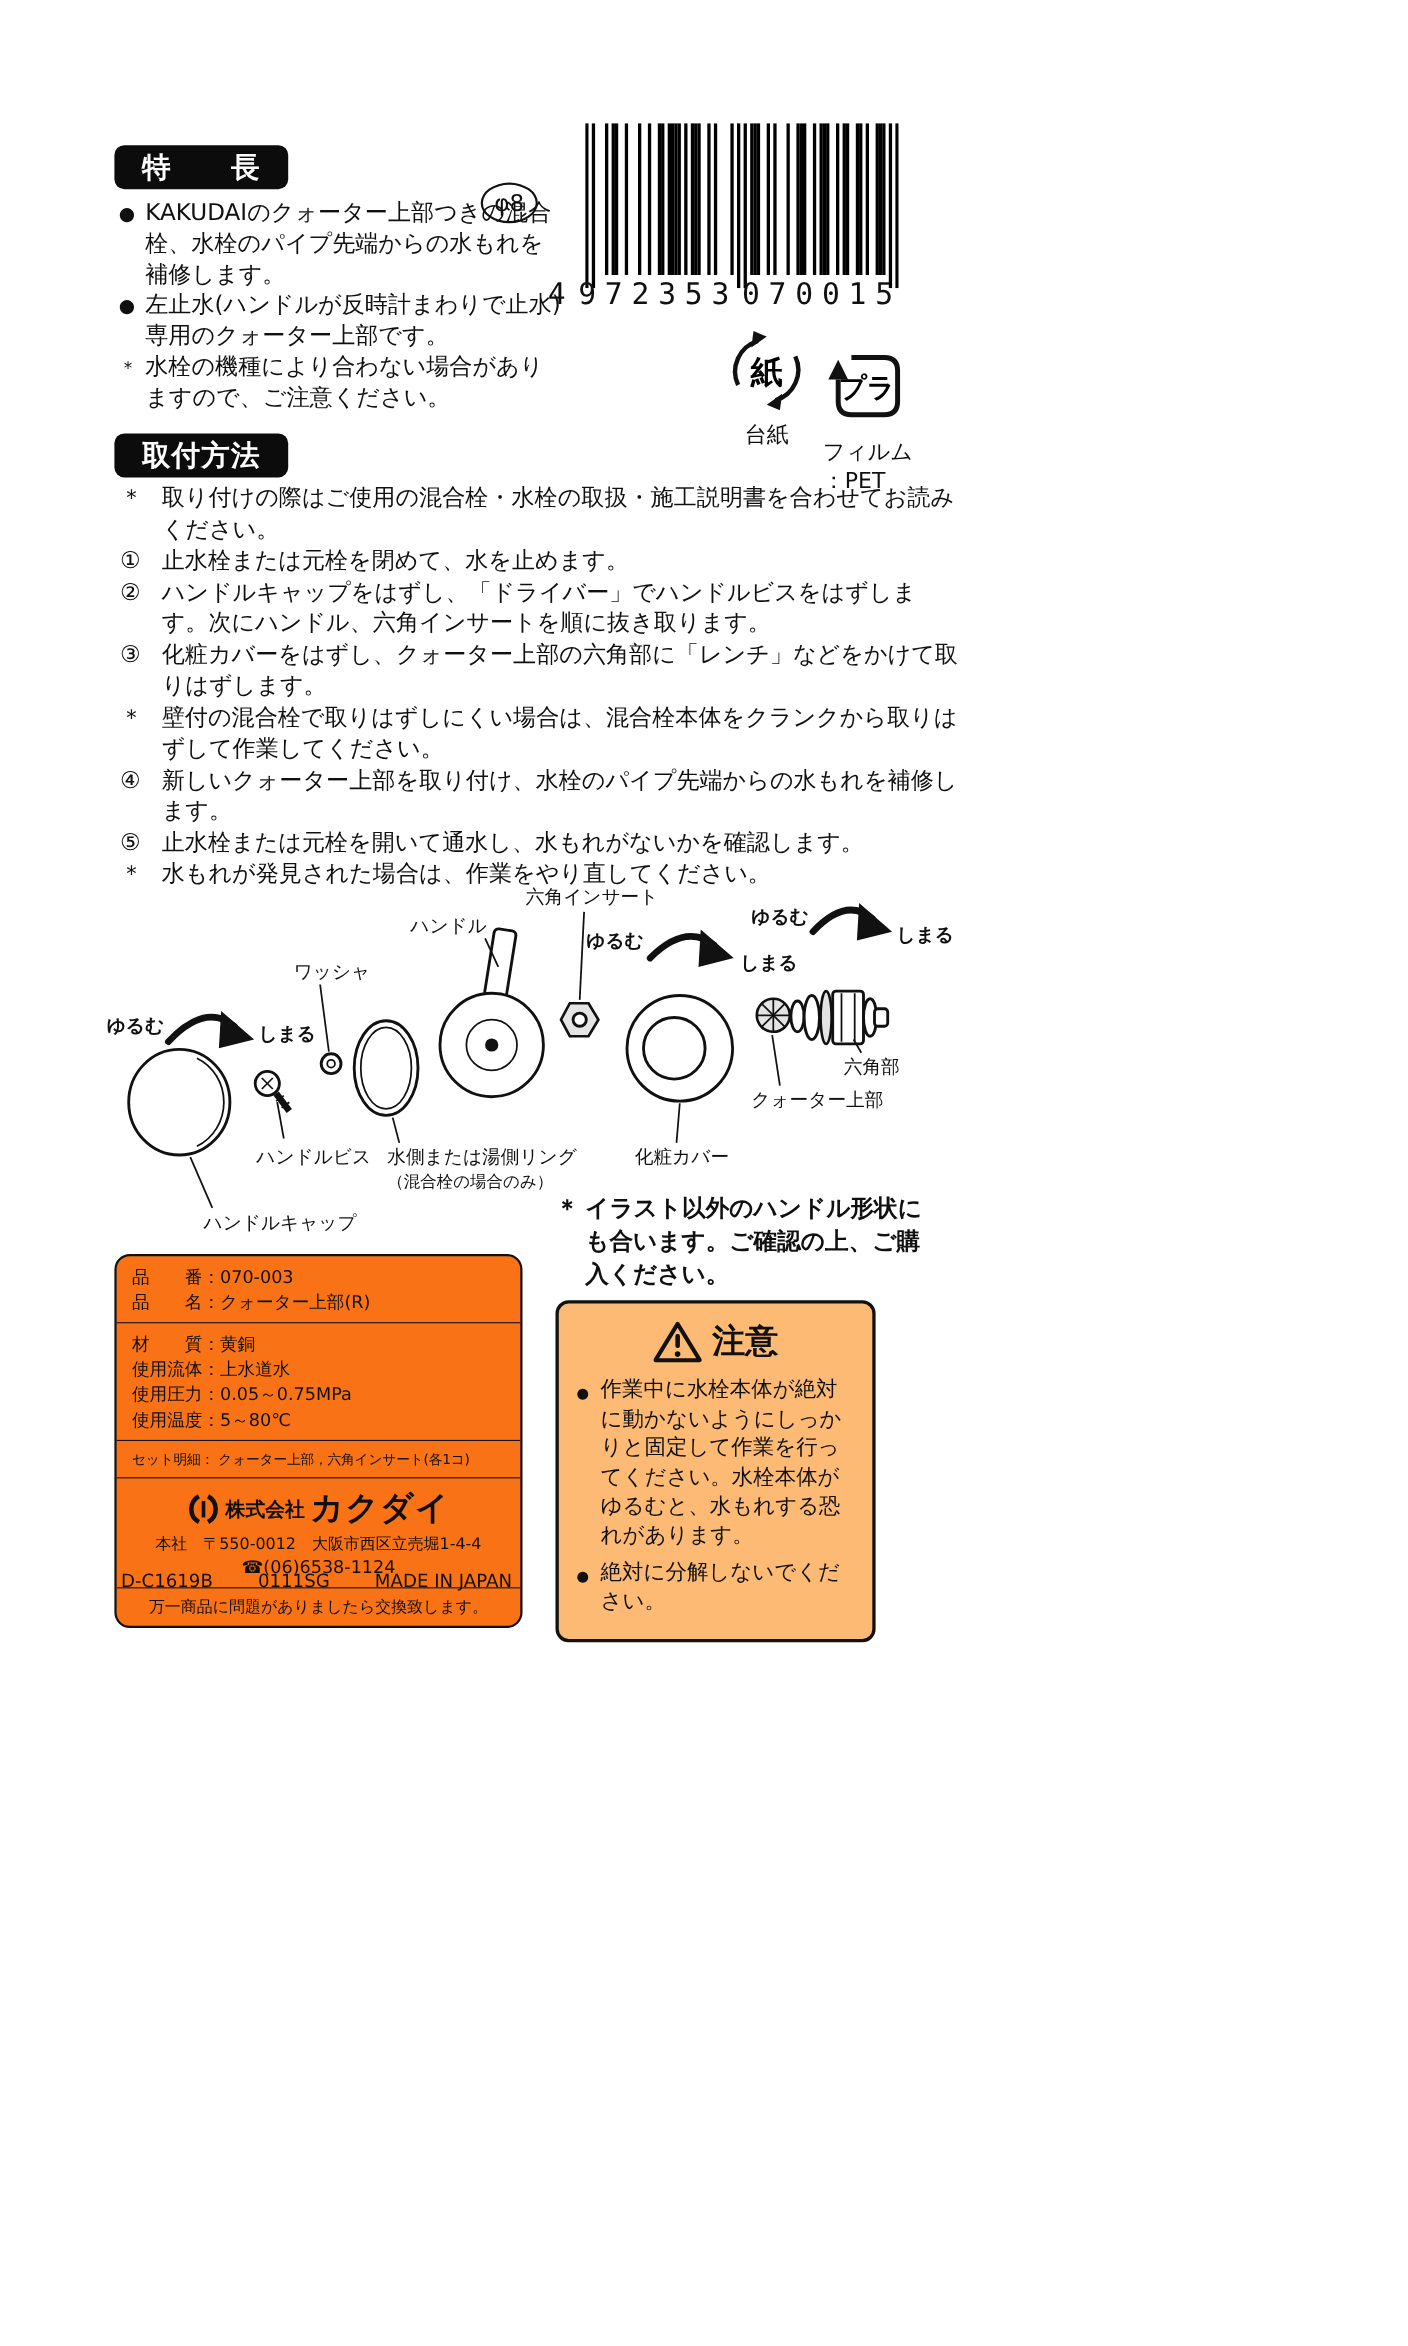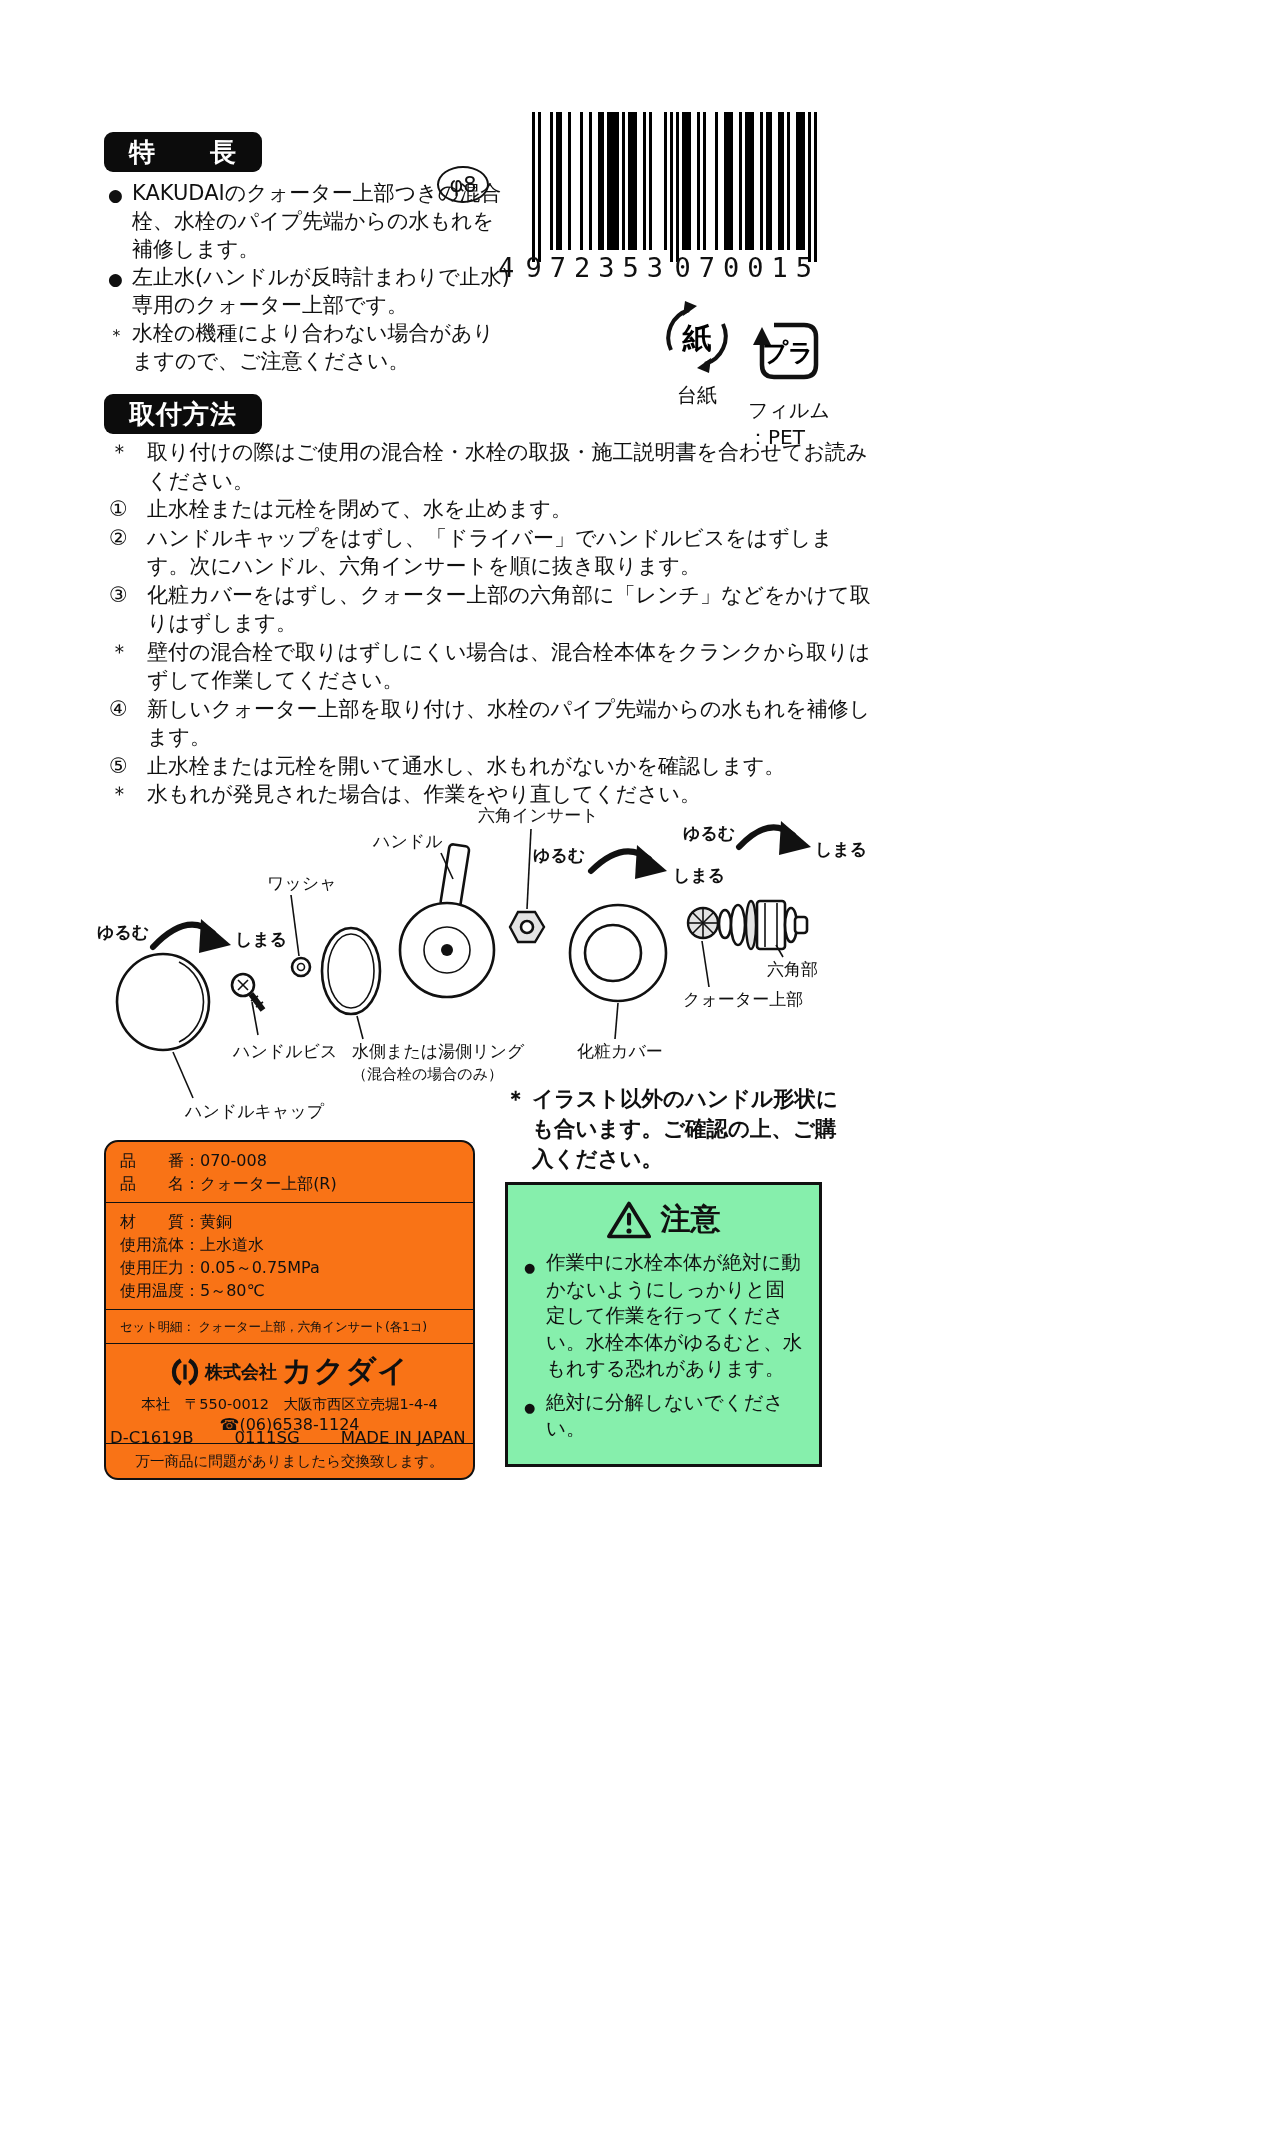--- a/index.html
+++ b/index.html
@@ -83,22 +83,22 @@
   .company-row { display:flex; align-items:center; justify-content:center; gap:5px; margin-bottom:2px; }
   .company-prefix { font-size:18px; font-weight:bold; }
   .company-name { font-size:30px; font-weight:bold; letter-spacing:1px; }
   .hq  { font-size:14.5px; line-height:20px; }
   .tel { font-size:16px; line-height:22px; }
   .exchange { font-size:14.5px; text-align:center; line-height:20px; }
 
   #footer-line { position:absolute; left:110px; top:1428px; display:flex; gap:41px; font-size:16.5px; }
 
   #warning-box {
-    position:absolute; left:505px; top:1182px; width:317px;
-    border:3px solid #111; border-radius:0; padding:12px 16px 14px; background:#86efac;
+    position:absolute; left:505px; top:1182px; width:291px;
+    border:3px solid #111; border-radius:12px; padding:12px 16px 14px; background:#fdba74;
   }
   #warning-header { display:flex; align-items:center; justify-content:center; gap:10px; margin:2px 0 10px; }
   #warning-title { font-size:30px; font-weight:bold; }
   .warn-item { display:flex; font-size:19.5px; line-height:26.5px; margin-bottom:7px; }
   .warn-item .mk { width:22px; flex:none; font-size:13px; padding-top:5px; }
   .warn-item .tx { flex:1; }
 </style>
 </head>
 <body>
 
@@ -342,21 +342,21 @@
 
   <div id="note">
     <span class="mk">＊</span>
     <span class="tx">イラスト以外のハンドル形状にも合います。ご確認の上、ご購入ください。</span>
   </div>
 
   <div id="spec-box">
     <div class="spec-sec">
       <div class="spec-line">
         <span>品　　番：</span>
-        <span>070-008</span>
+        <span>070-003</span>
       </div>
       <div class="spec-line">
         <span>品　　名：</span>
         <span>クォーター上部(R)</span>
       </div>
     </div>
     <div class="spec-sec">
       <div class="spec-line">
         <span>材　　質：</span>
         <span>黄銅</span>

